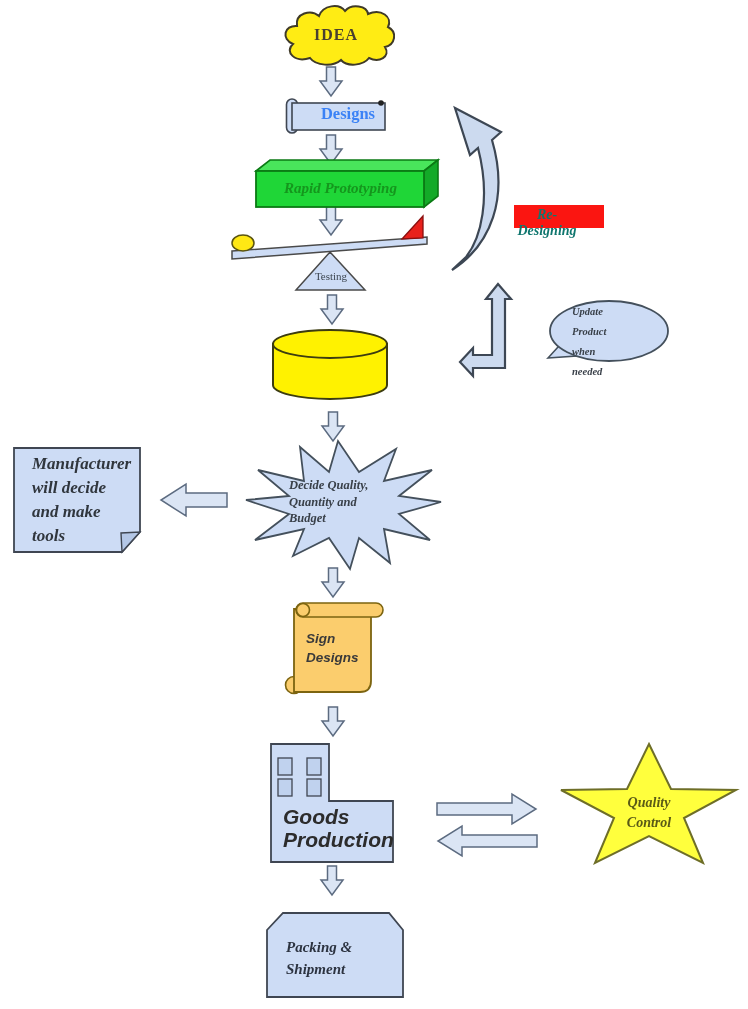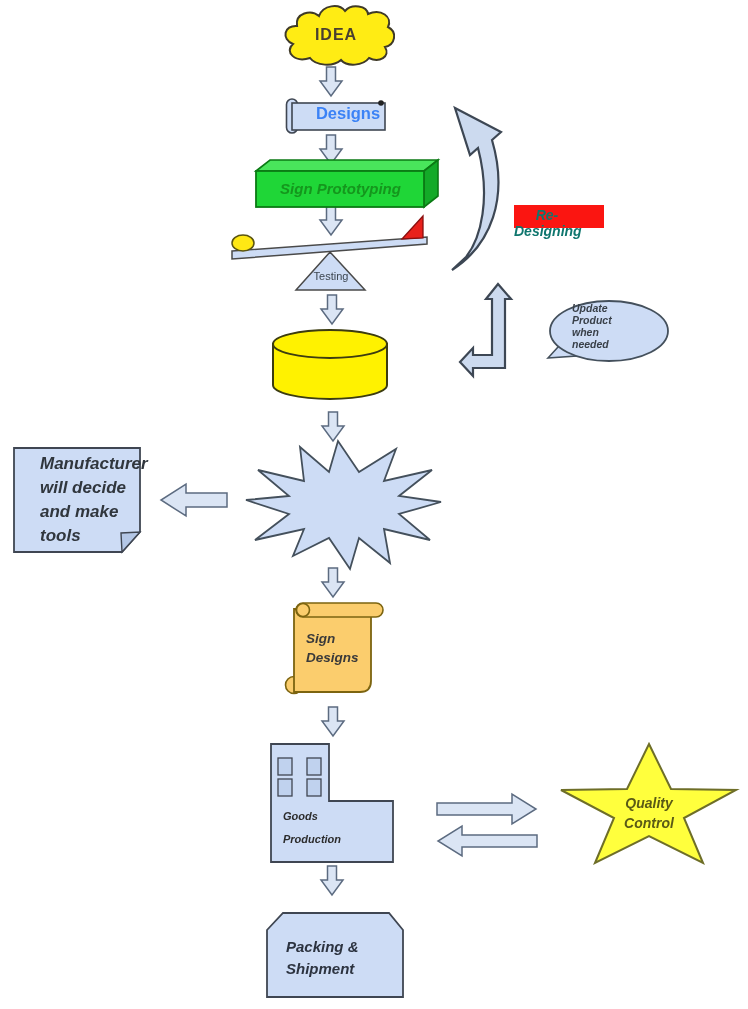--- a/index.html
+++ b/index.html
@@ -1,35 +1,35 @@
 <!DOCTYPE html>
 <html><head>
 <meta charset="utf-8">
 <style>
   html,body{margin:0;padding:0;background:#ffffff;}
   #canvas{position:relative;width:748px;height:1009px;background:#ffffff;overflow:hidden;
           font-family:"DejaVu Serif", serif;}
   #canvas svg{position:absolute;left:0;top:0;}
   .lbl{position:absolute;white-space:pre-line;color:#394049;
-       font-family:Liberation Sans, sans-serif;font-style:italic;font-weight:bold;}
+       font-family:Liberation Serif, serif;font-style:italic;font-weight:bold;}
   .lbl.center{text-align:center;}
   .lbl.sans{font-family:"Liberation Sans", sans-serif;}
   .lbl.upright{font-style:normal;}
 
   .idea-label{left:291px;top:26px;width:90px;font-size:16px;color:#4a4030;letter-spacing:1px;}
   .designs-label{left:292px;top:104px;width:112px;font-size:16.5px;color:#3b82f6;}
   .prototyping-label{left:257px;top:180px;width:167px;font-size:15px;color:#15961d;}
   .testing-label{left:301px;top:270px;width:60px;font-size:11px;font-weight:normal;color:#3d4650;}
   .product-label{left:272px;top:362px;width:116px;font-size:16px;color:#191919;}
   .redesign-label{left:514px;top:207px;width:66px;font-size:14px;color:#0f766e;}
-  .update-label{left:572px;top:302px;width:78px;font-size:10.5px;line-height:12px;}
+  .update-label{left:572px;top:302px;width:78px;font-size:10.5px;line-height:20px;}
   .decide-label{left:289px;top:477px;width:118px;font-size:12.5px;line-height:16.5px;}
-  .manufacturer-label{left:40px;top:452px;width:114px;font-size:17px;line-height:24px;color:#30363d;}
+  .manufacturer-label{left:32px;top:452px;width:114px;font-size:17px;line-height:24px;color:#30363d;}
   .contract-label{left:306px;top:629px;width:70px;font-size:13.5px;line-height:19px;color:#3a3a3a;}
-  .production-label{left:283px;top:805px;width:110px;font-size:11px;line-height:23px;color:#2c2c2c;font-style:italic;}
+  .production-label{left:283px;top:805px;width:110px;font-size:21px;line-height:23px;color:#2c2c2c;font-style:italic;}
   .qc-label{left:600px;top:793px;width:98px;font-size:14px;line-height:20px;color:#5a5a16;}
   .packing-label{left:286px;top:936px;width:110px;font-size:15px;line-height:22px;color:#2c3340;}
 </style>
 </head>
 <body>
 
 <div id="canvas">
 
 <svg width="748" height="1009" viewBox="0 0 748 1009" xmlns="http://www.w3.org/2000/svg">
   <defs>
@@ -100,27 +100,30 @@
 
   <path d="M 498,284 L 511,299 L 505,299 L 505,368 L 473,368 L 473,376 L 460,362 L 473,348
            L 473,355 L 492,355 L 492,299 L 486,299 Z" fill="#ccdaef" stroke="#3d4754" stroke-width="2.2"></path>
 
   <path d="M 548,358 L 590,355 L 568,336 Z" fill="#cddcf5" stroke="#44505c" stroke-width="1.6"></path>
   <ellipse cx="609" cy="331" rx="59" ry="30" fill="#cddcf5" stroke="#44505c" stroke-width="1.8"></ellipse>
 </svg>
 
   <div class="lbl center upright idea-label">IDEA</div>
   <div class="lbl center upright designs-label">Designs</div>
-  <div class="lbl center prototyping-label">Sign Prototyping</div>
+  <div class="lbl center prototyping-label">Rapid Prototyping</div>
   <div class="lbl center upright testing-label">Testing</div>
   <div class="lbl center redesign-label">Re-Designing</div>
   <div class="lbl update-label">Update
 Product
 when
 needed</div>
+  <div class="lbl decide-label">Decide Quality,
+Quantity and
+Budget</div>
   <div class="lbl manufacturer-label">Manufacturer
 will decide
 and make
 tools</div>
   <div class="lbl sans contract-label">Sign
 Designs</div>
   <div class="lbl sans production-label">Goods
 Production</div>
   <div class="lbl packing-label">Packing &amp;
 Shipment</div>

